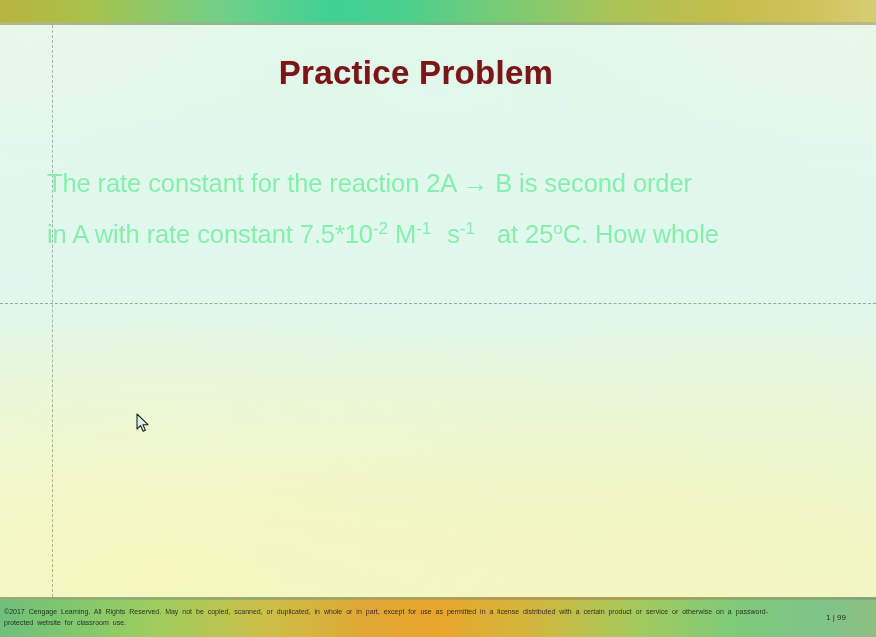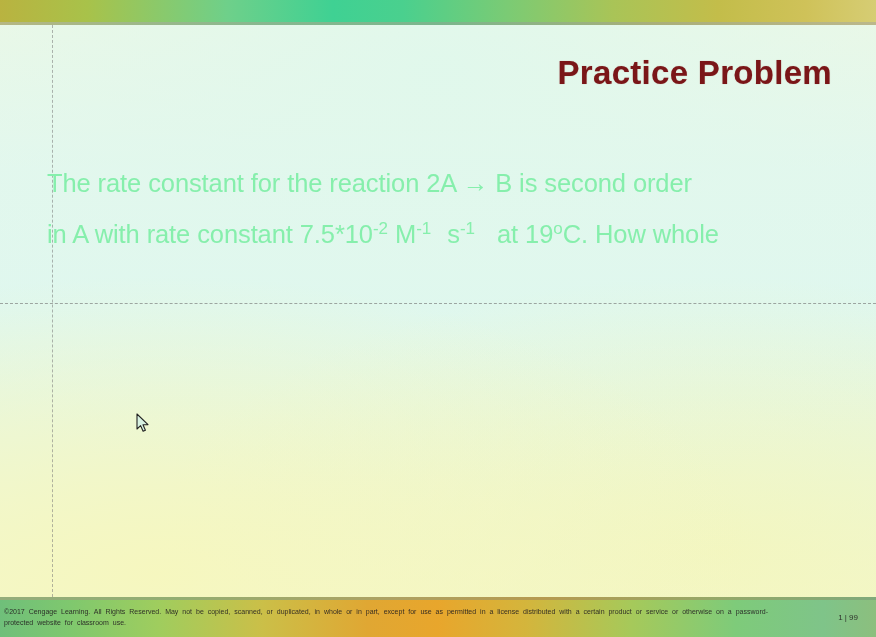--- a/index.html
+++ b/index.html
@@ -90,21 +90,21 @@
     left: 0; top: 303px;
     width: 876px; height: 0;
     border-top: 1px dashed rgba(110,110,110,.6);
   }
 
   
   .slide-title {
     position: absolute;
     left: 0; top: 54px;
     width: 832px;
-    text-align: right;
+    text-align: center;
     font-size: 33px;
     font-weight: bold;
     color: #7a1618;
     letter-spacing: .3px;
     text-shadow: 0 0 1px rgba(122,22,24,.35);
   }
 
   
   .body-block {
     position: absolute;
@@ -133,21 +133,21 @@
     width: 790px;
     font-size: 7px;
     line-height: 11px;
     color: #231f20;
     font-family: "Liberation Sans", sans-serif;
     word-spacing: 2px;
     opacity: .92;
   }
   .footer-page {
     position: absolute;
-    right: 18px; top: 613px;
+    right: 30px; top: 613px;
     font-size: 8px;
     color: #231f20;
     opacity: .9;
   }
 
   
   .cursor {
     position: absolute;
     left: 136px; top: 413px;
     width: 14px; height: 20px;
@@ -165,21 +165,21 @@
 
   <div class="guide-v"></div>
   <div class="guide-h"></div>
 
   <div class="slide-title">Practice Problem</div>
 
   <div class="body-block">
 
     <div class="body-line"><span>The rate constant for the reaction 2A </span><span>→</span><span> B is second order</span></div>
 
-    <div class="body-line"><span>in A with rate constant 7.5*10</span><sup class="expo">-2</sup><span> M</span><sup class="expo">-1</sup><span class="sp"></span><span> s</span><sup class="expo">-1</sup><span class="sp-lg"></span><span> at 19</span><sup class="expo">o</sup><span>C. How whole</span></div>
+    <div class="body-line"><span>in A with rate constant 7.5*10</span><sup class="expo">-2</sup><span> M</span><sup class="expo">-1</sup><span class="sp"></span><span> s</span><sup class="expo">-1</sup><span class="sp-lg"></span><span> at 25</span><sup class="expo">o</sup><span>C. How whole</span></div>
 
   </div>
 
   <div class="band-bottom-edge"></div>
   <div class="band-bottom"></div>
 
   <div class="footer-copy">©2017 Cengage Learning. All Rights Reserved. May not be copied, scanned, or duplicated, in whole or in part, except for use as permitted in a license distributed with a certain product or service or otherwise on a password-protected website for classroom use.</div>
   <div class="footer-page">1 | 99</div>
 
   <svg class="cursor" viewBox="0 0 14 20" xmlns="http://www.w3.org/2000/svg">

